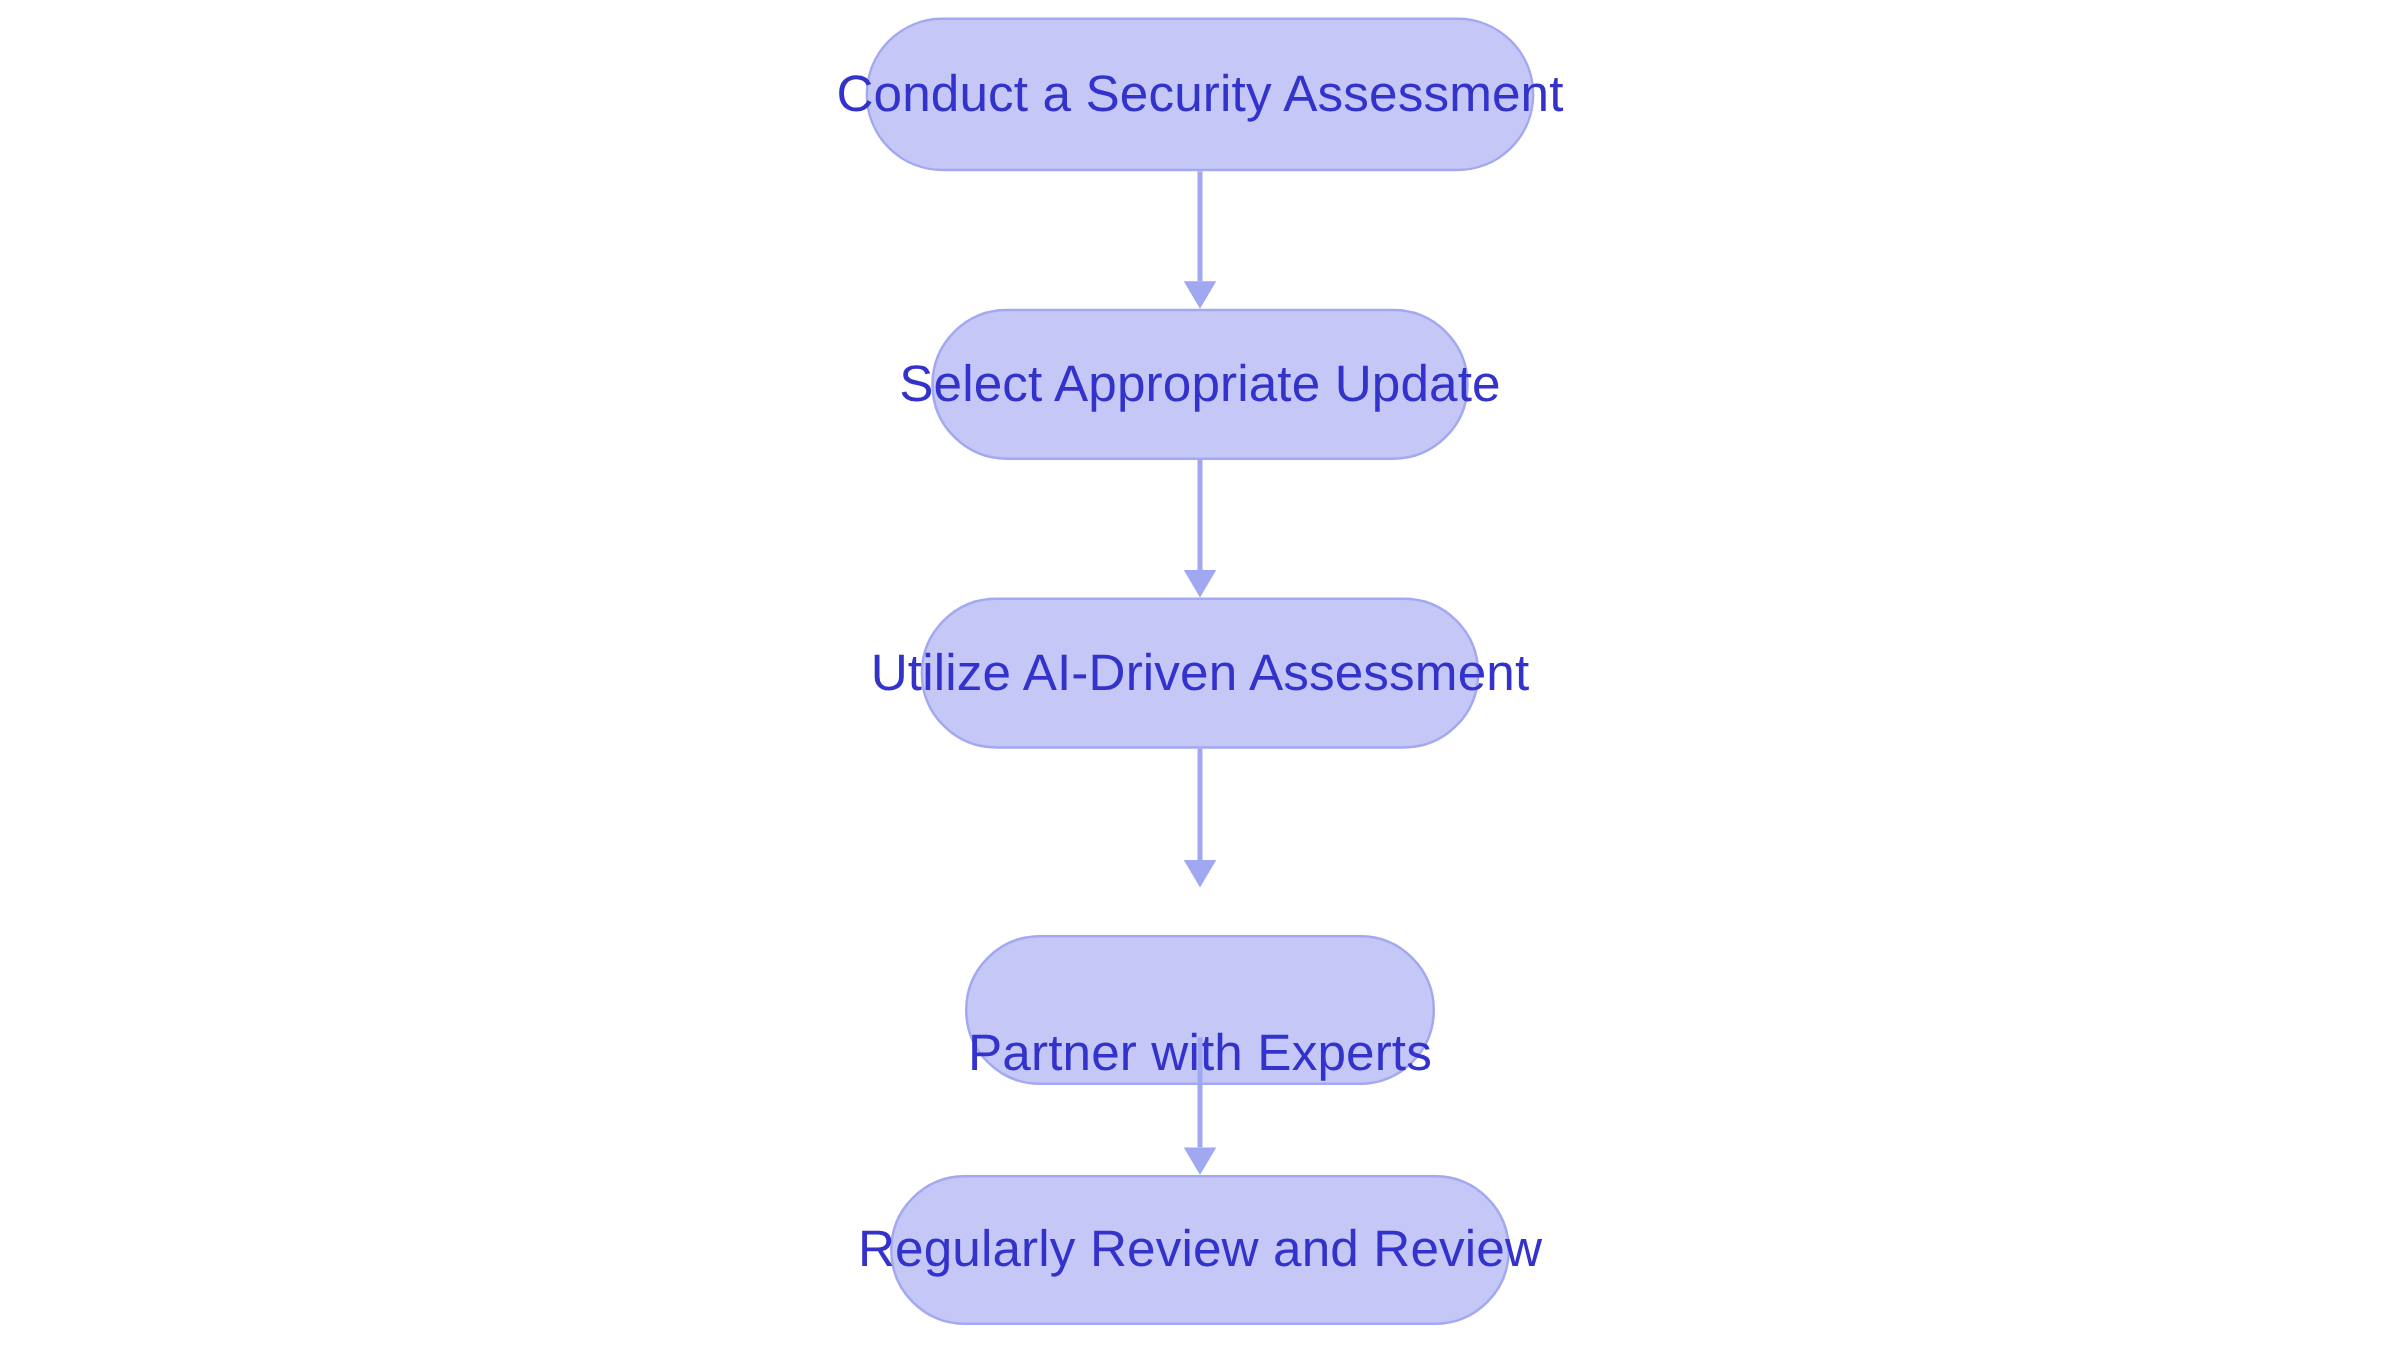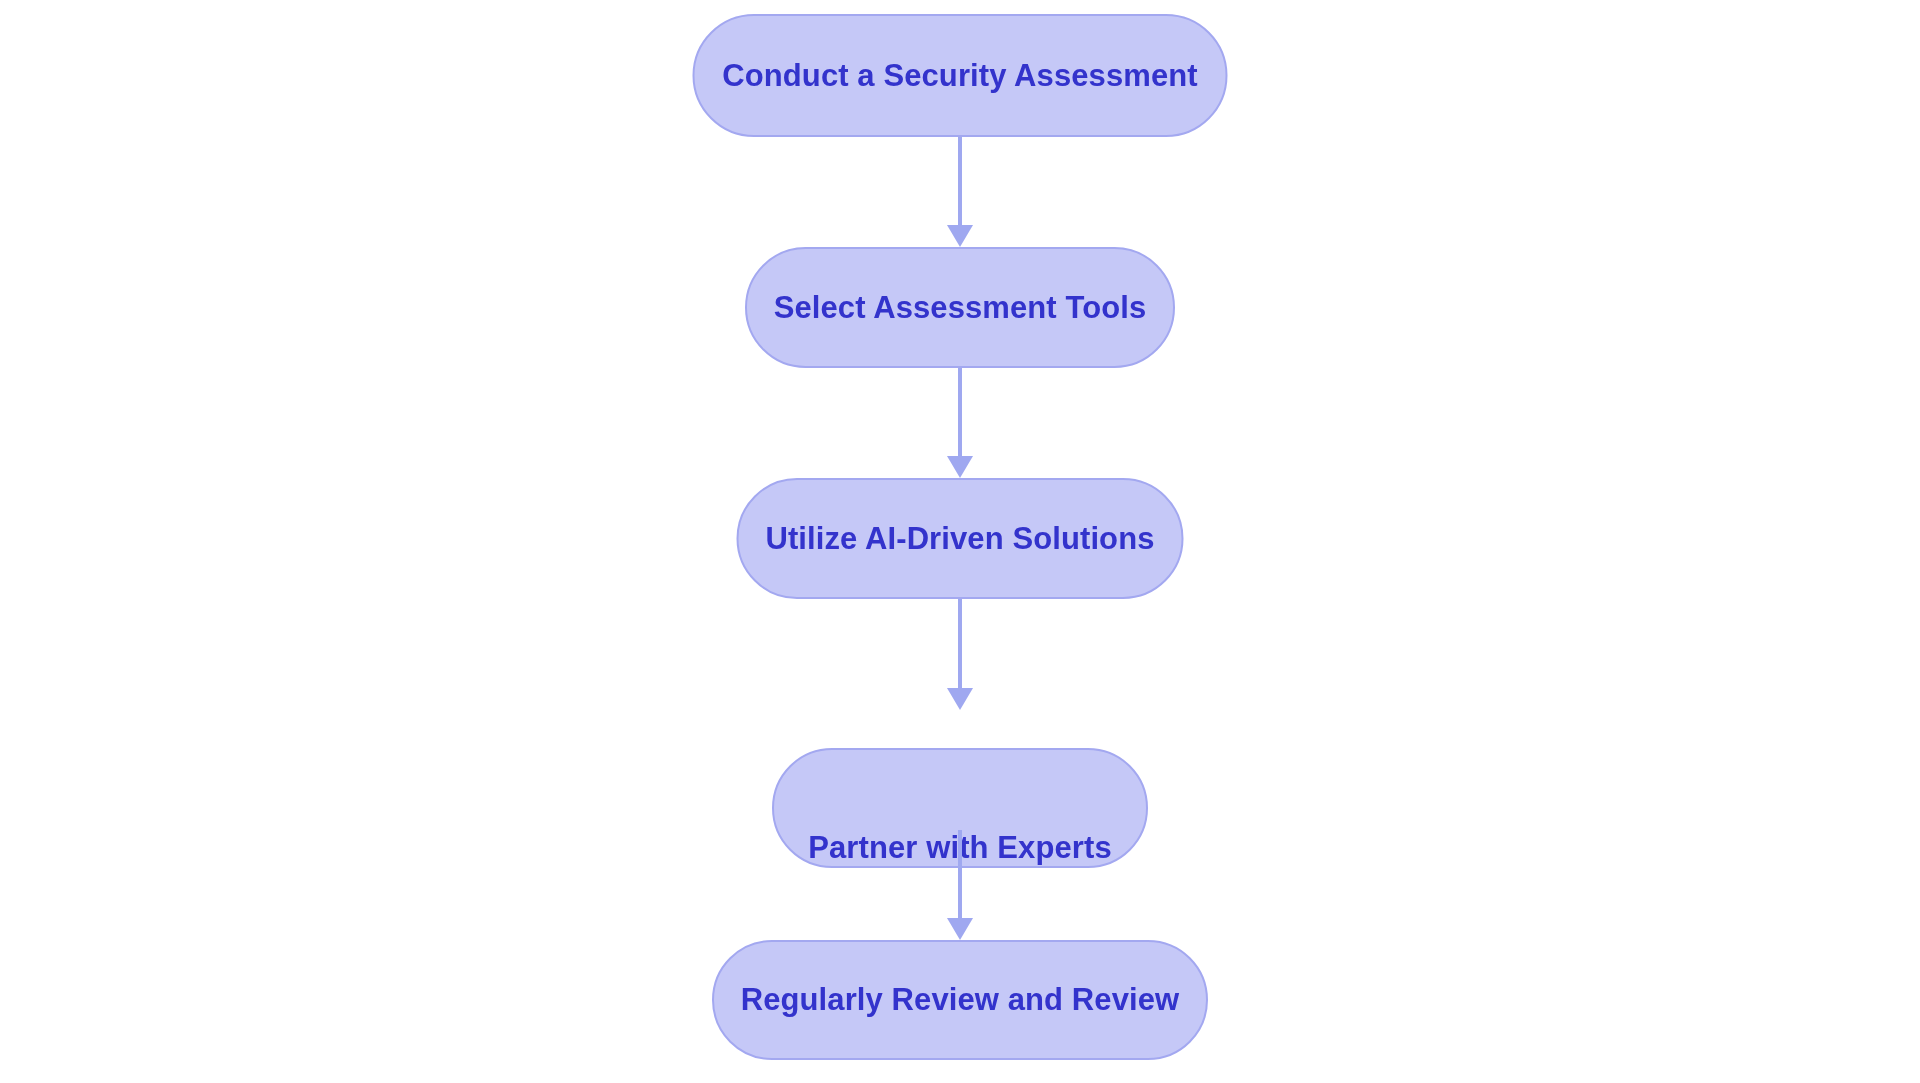--- a/index.html
+++ b/index.html
@@ -34,22 +34,22 @@
     background: #c5c8f7;
     border: 2px solid #a3a8f0;
     border-radius: 999px;
     text-align: center;
     padding: 0 34px;
   }
 
   .node-label {
     color: #3333cc;
     font-family: "Liberation Sans", sans-serif;
-    font-size: 31px;
-    font-weight: 700;
+    font-size: 41px;
+    font-weight: 400;
     line-height: 1.15;
     letter-spacing: 0.1px;
     white-space: nowrap;
   }
 
   
   #node-0 { top: 14px;  width: 535px; height: 123px; }
   #node-1 { top: 247px; width: 430px; height: 121px; }
   #node-2 { top: 478px; width: 447px; height: 121px; }
   #node-3 { top: 748px; width: 376px; height: 120px; align-items: flex-end; }
@@ -99,30 +99,30 @@
   <div class="node" id="node-0">
     <span class="node-label">Conduct a Security Assessment</span>
   </div>
 
   <div class="connector" id="conn-0">
     <div class="conn-line"></div>
     <div class="conn-head"></div>
   </div>
 
   <div class="node" id="node-1">
-    <span class="node-label">Select Assessment Tools</span>
+    <span class="node-label">Select Appropriate Update</span>
   </div>
 
   <div class="connector" id="conn-1">
     <div class="conn-line"></div>
     <div class="conn-head"></div>
   </div>
 
   <div class="node" id="node-2">
-    <span class="node-label">Utilize AI-Driven Solutions</span>
+    <span class="node-label">Utilize AI-Driven Assessment</span>
   </div>
 
   <div class="connector" id="conn-2">
     <div class="conn-line"></div>
     <div class="conn-head"></div>
   </div>
 
   <div class="node" id="node-3">
     <span class="node-label">Partner with Experts</span>
   </div>

